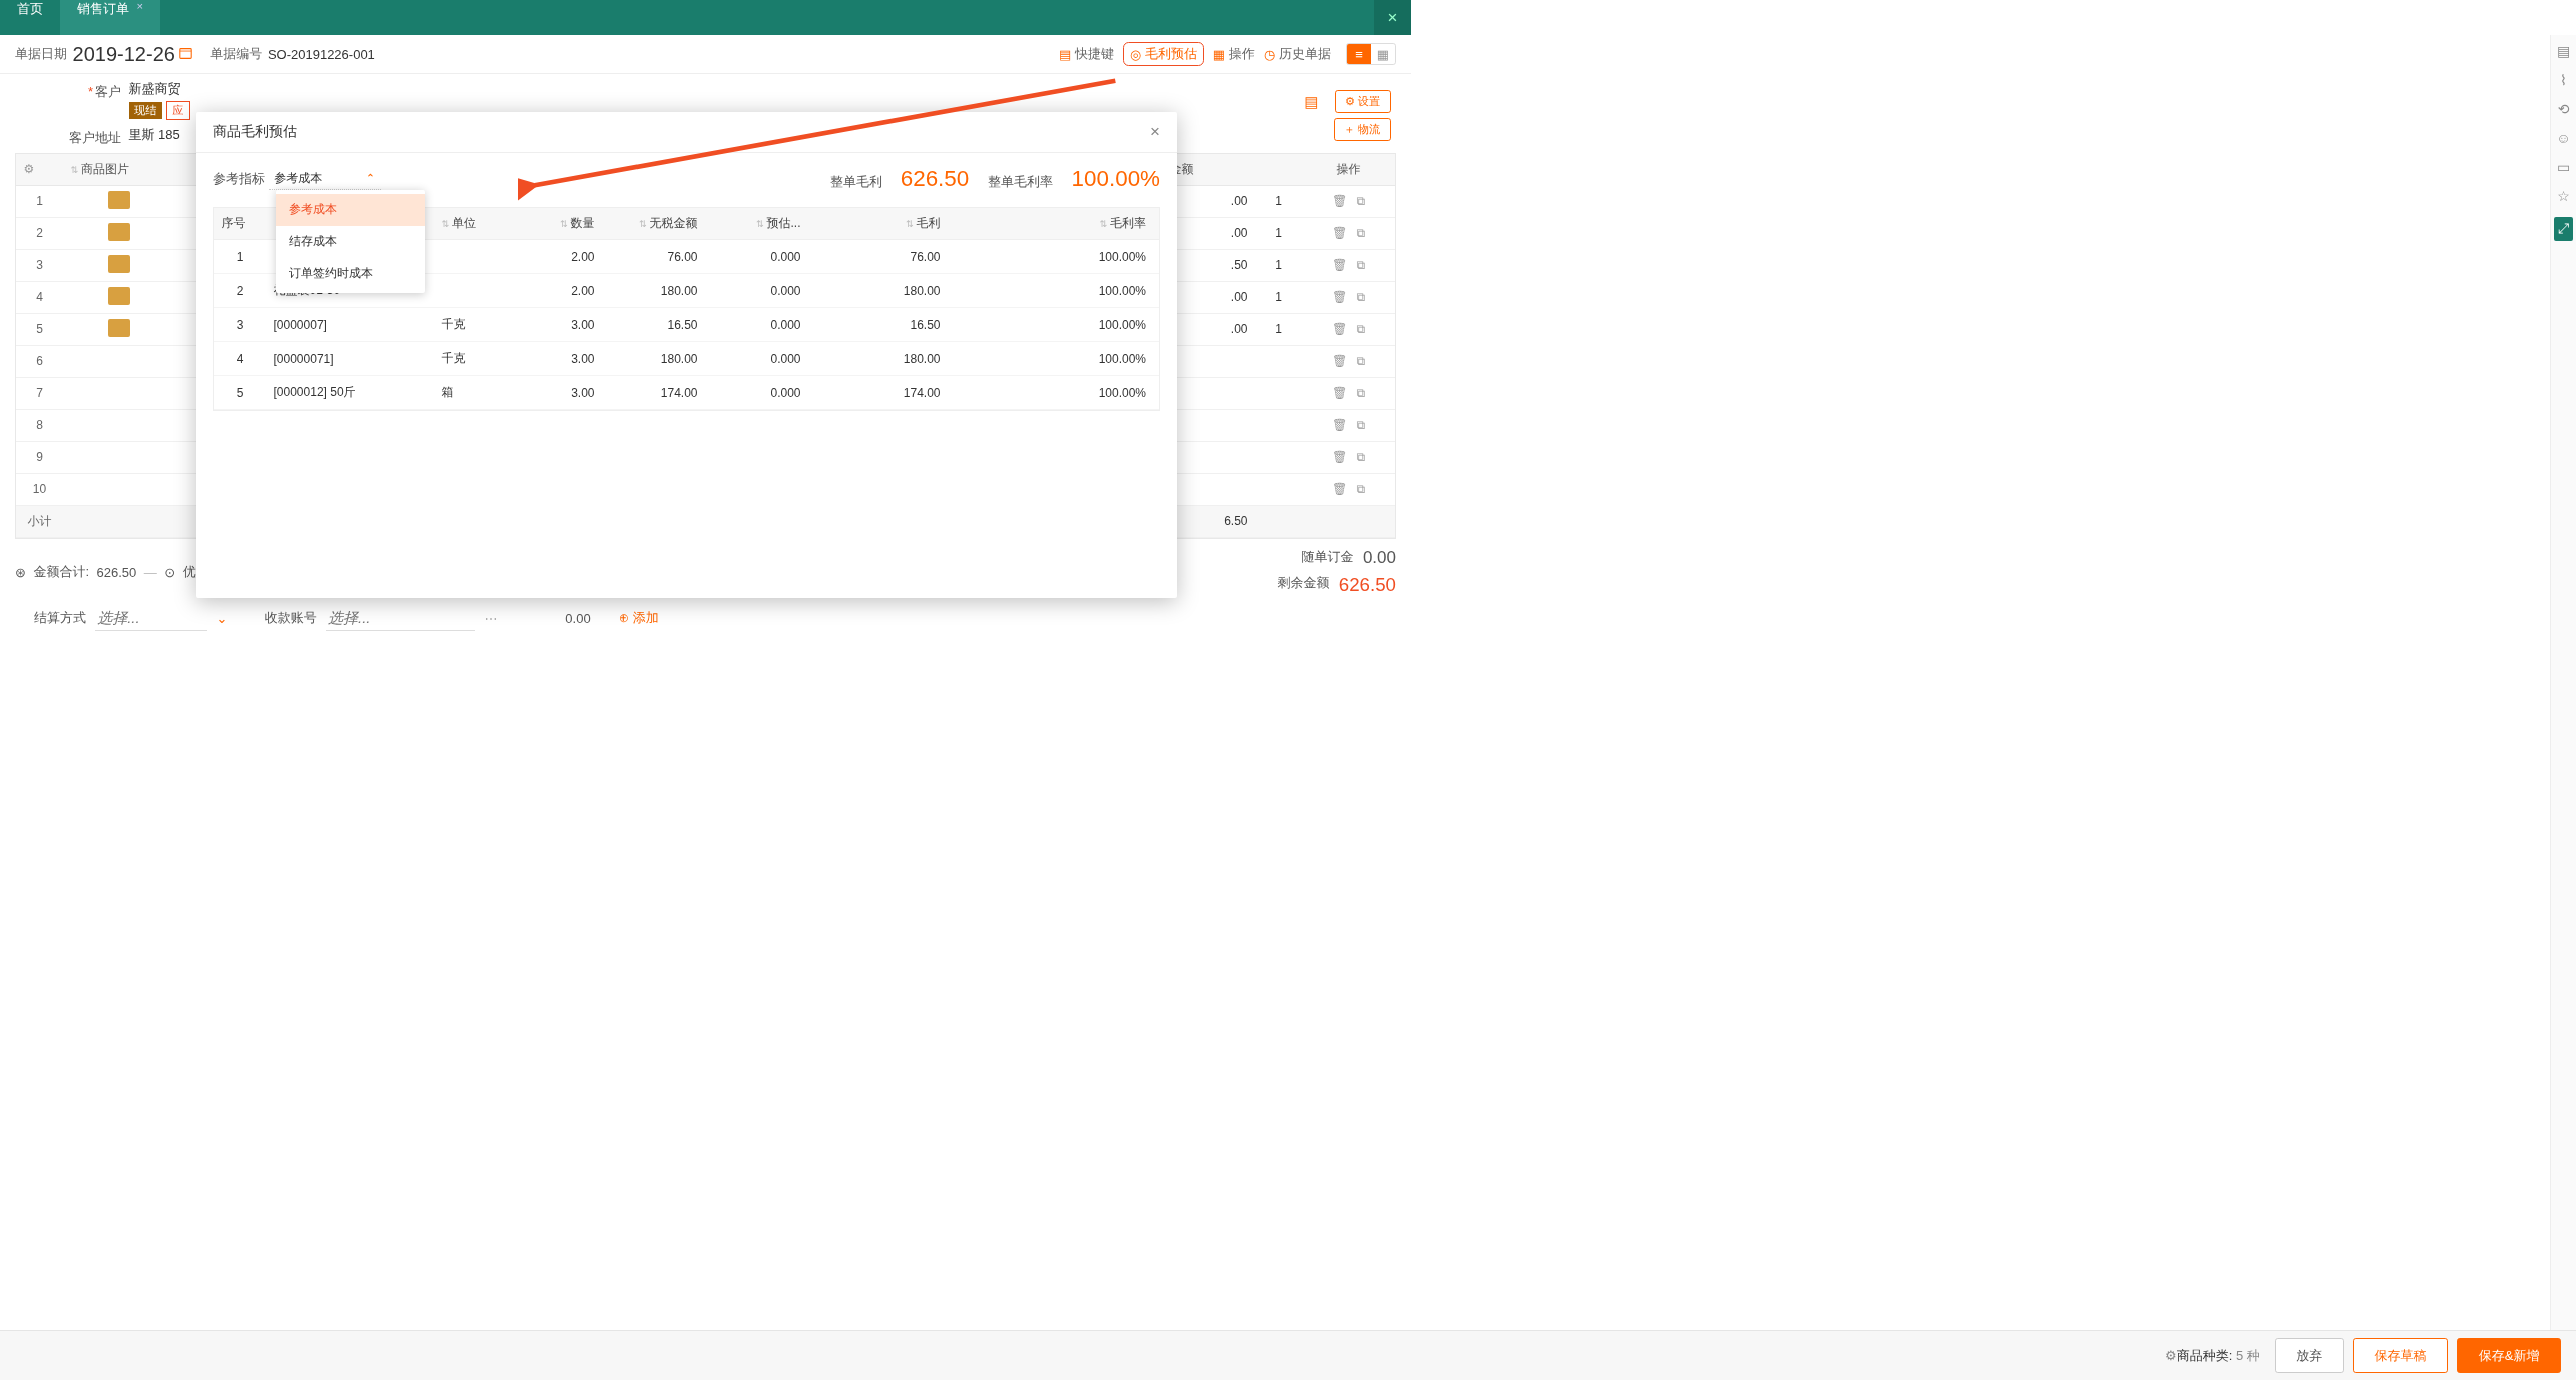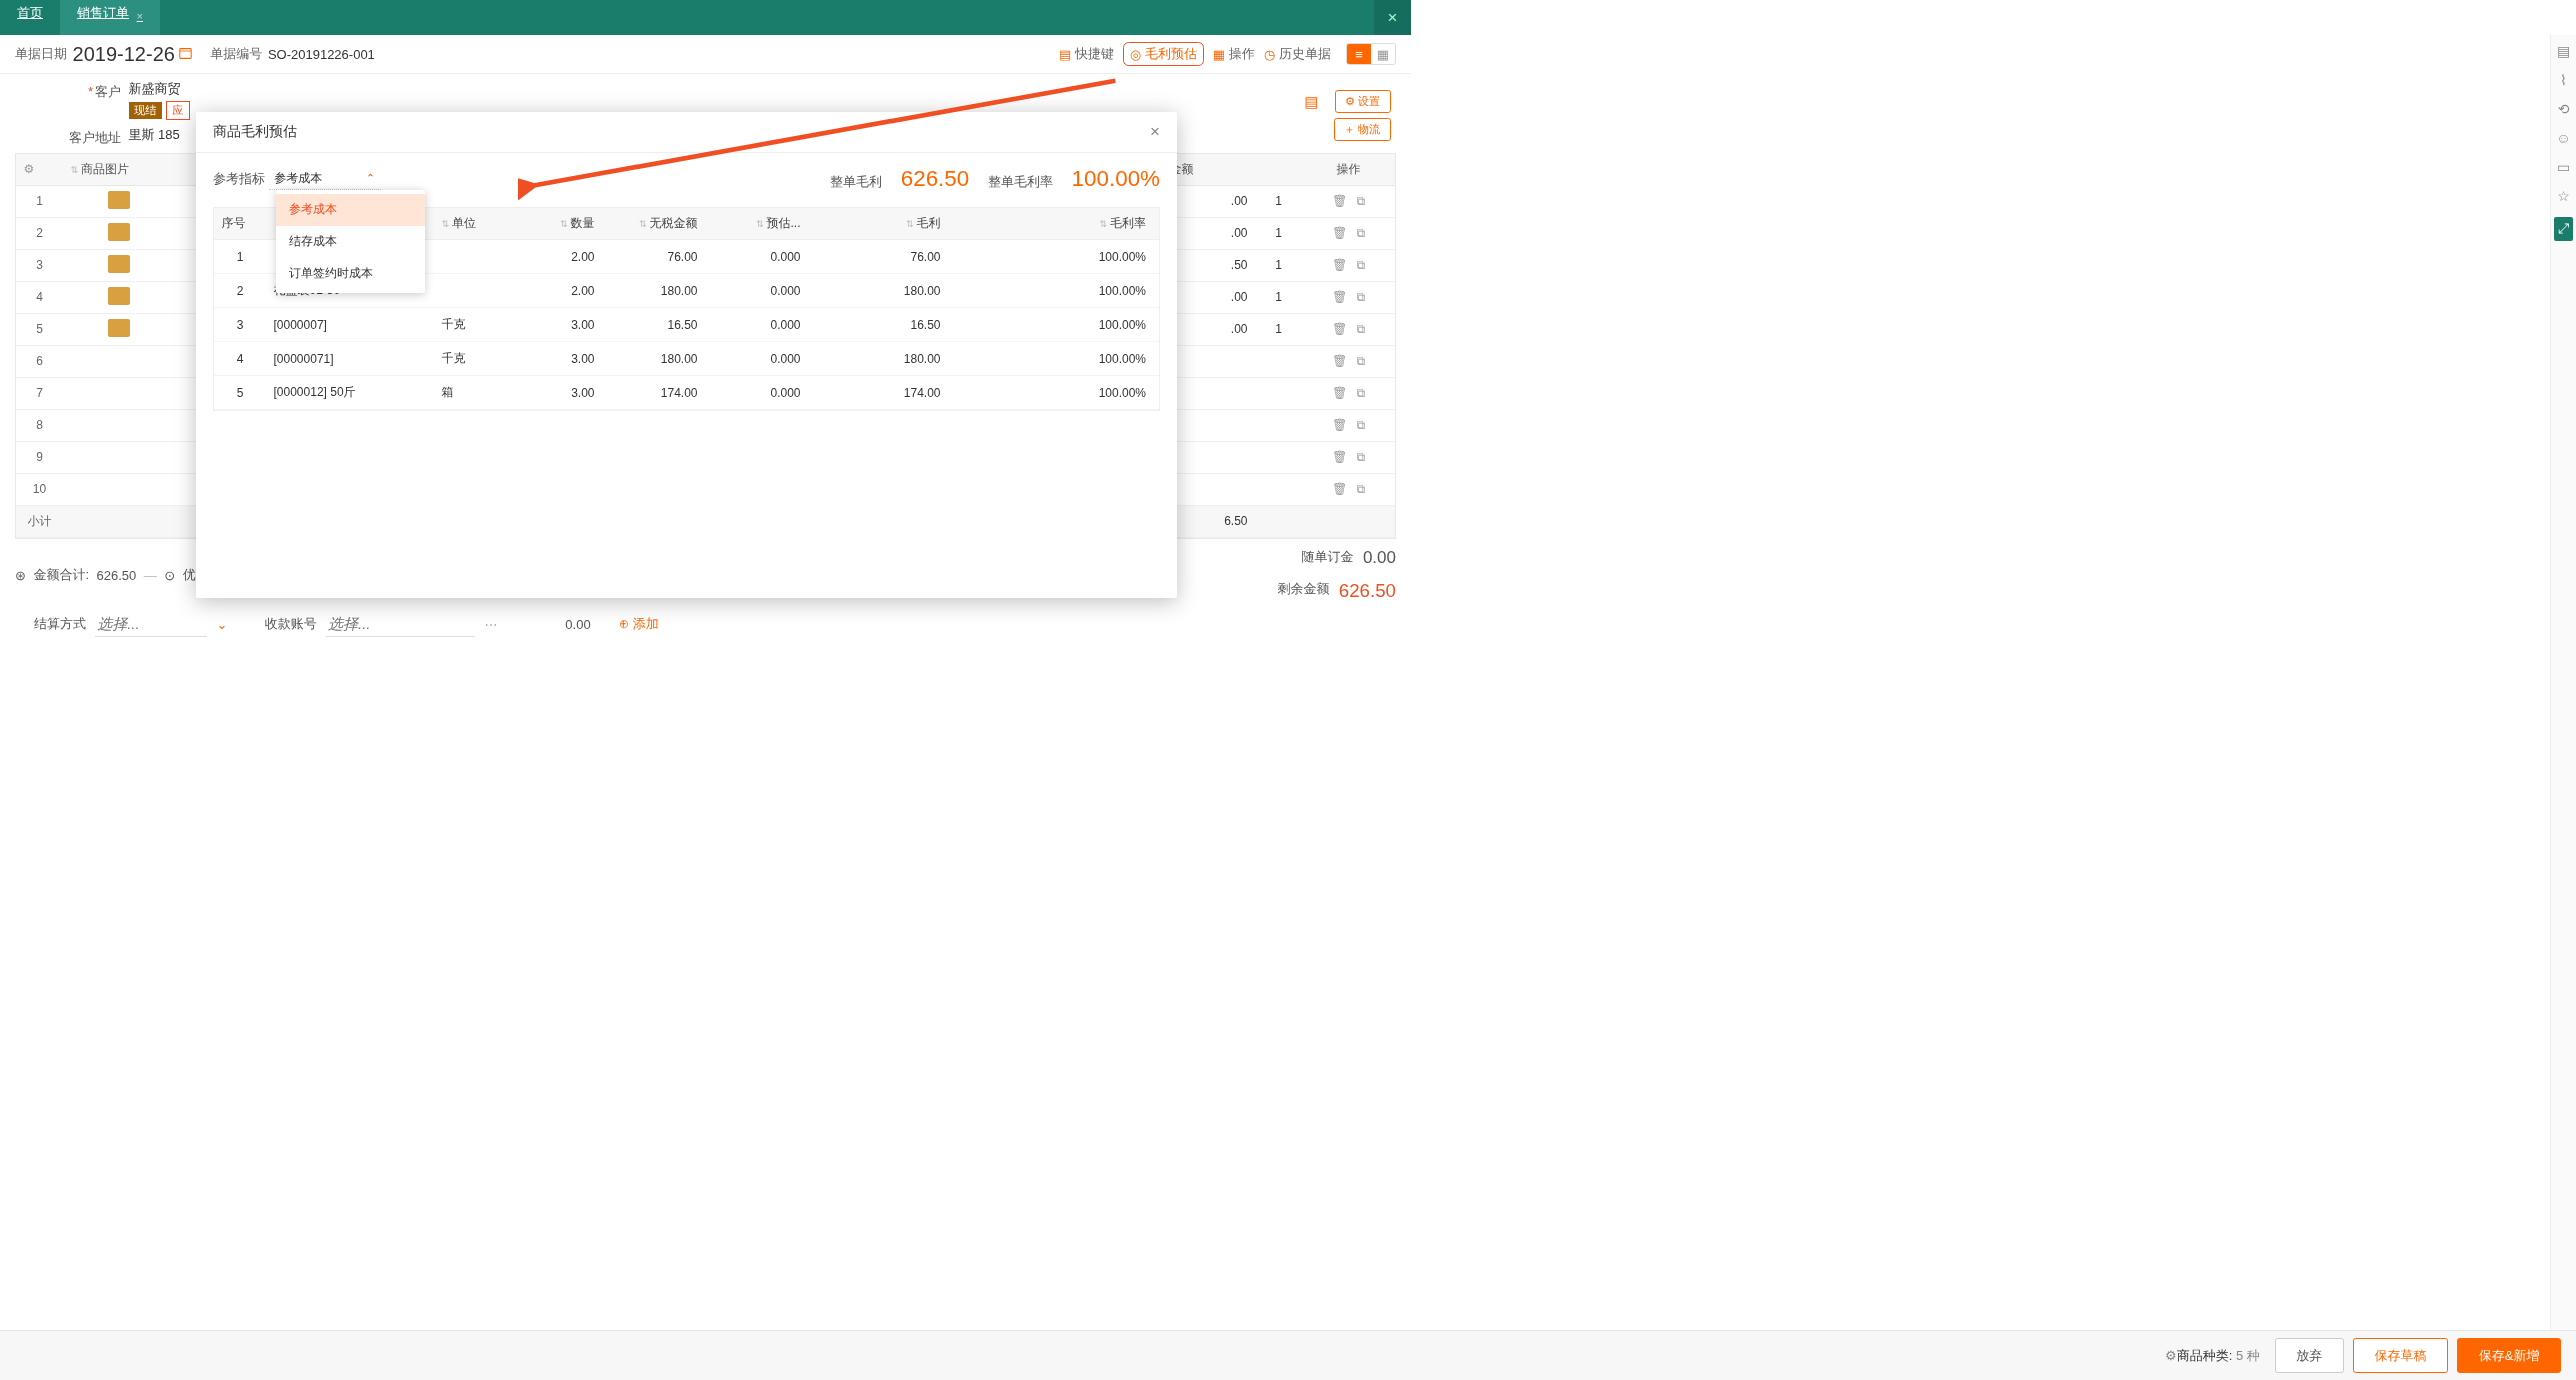--- a/index.html
+++ b/index.html
@@ -1,20 +1,20 @@
 <!DOCTYPE html>
 <html style="font-size:15px"><head>
 <meta charset="utf-8">
 <style>
 * { box-sizing: border-box; margin: 0; padding: 0; }
 body { font-family: "Microsoft YaHei", Arial, sans-serif; font-size: 12px; color: #333; background: #fff; overflow: hidden; width: 1411px; height: 757px; position: relative; }
 
 
 .top-tabs { height: 35px; background: #1a7d6c; display: flex; align-items: stretch; }
-.tab { padding: 13px 17px; display: flex; align-items: flex-end; color: #fff; cursor: pointer; font-size: 13px; text-decoration: underline; }
+.tab { padding: 0 17px; display: flex; align-items: flex-start; color: #fff; cursor: pointer; font-size: 13px; }
 .tab.active { background: #2b9080; }
 .tab-close { margin-left: 7.5px; color: #cce; font-size: 11.2px; cursor: pointer; }
 .top-close { margin-left: auto; width: 37px; display: flex; align-items: center; justify-content: center; color: #9fc; cursor: pointer; font-size: 17px; background: #156d5d; }
 
 
 .header-row { height: 39px; display: flex; align-items: center; padding: 0 15px; border-bottom: 0.9px solid #eee; font-size: 13px; }
 .header-row .lbl { color: #666; margin-right: 5.6px; }
 .header-row .val { color: #333; margin-right: 32px; }
 .header-row .date-val { font-size: 20px; color: #333; margin-right: 3.7px; font-weight: 300; }
 .header-row .cal-icon { color: #f60; margin-right: 18.7px; }
@@ -51,21 +51,21 @@
 .mt-amt { width: 93px; text-align: right; }
 .mt-one { width: 47px; text-align: center; }
 .mt-ops { width: 93px; text-align: center; color: #999; display: flex; justify-content: center; gap: 9.3px; }
 .mt-ops span { cursor: pointer; }
 
 
 .bottom-sum { margin: 9.3px 15px 0 15px; display: flex; align-items: center; gap: 7.5px; font-size: 13px; color: #555; }
 .bottom-sum .sep { color: #bbb; }
 .bottom-sum .faint { color: #bbb; }
 .bottom-sum .swap { width: 18.7px; height: 18.7px; background: #f60; border-radius: 2.8px; color: #fff; display: inline-flex; align-items: center; justify-content: center; font-size: 10.3px; }
-.bottom-right-box { margin-left: auto; display: flex; flex-direction: column; gap: 12px; font-size: 13px; }
+.bottom-right-box { margin-left: auto; display: flex; flex-direction: column; gap: 6px; font-size: 13px; }
 .bottom-right-box .row { display: flex; justify-content: flex-end; gap: 9.3px; }
 .bottom-right-box .big { color: #f04e23; font-size: 18.7px; }
 
 .settle-row { margin: 9.3px 15px 0 34px; display: flex; align-items: center; gap: 9.3px; font-size: 13px; color: #555; }
 .settle-row input { border: none; border-bottom: 0.9px solid #ddd; width: 149px; padding: 3.7px 1.9px; font-size: 15px; color: #c2410c; font-style: italic; }
 .settle-row .chev { color: #f60; }
 .settle-row .add { color: #f60; margin-left: 18.7px; }
 
 
 .footer { position: fixed; bottom: 0; left: 0; right: 0; height: 50px; background: #f7f7f7; border-top: 0.9px solid #e5e5e5; display: flex; align-items: center; padding: 0 15px; font-size: 13px; }

